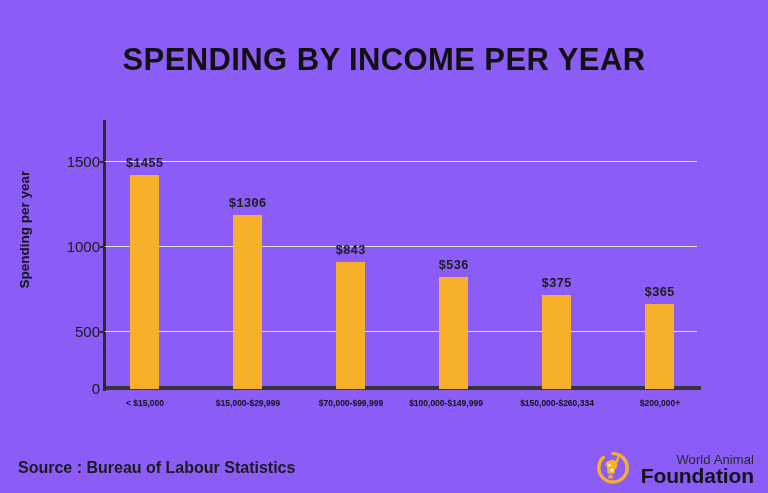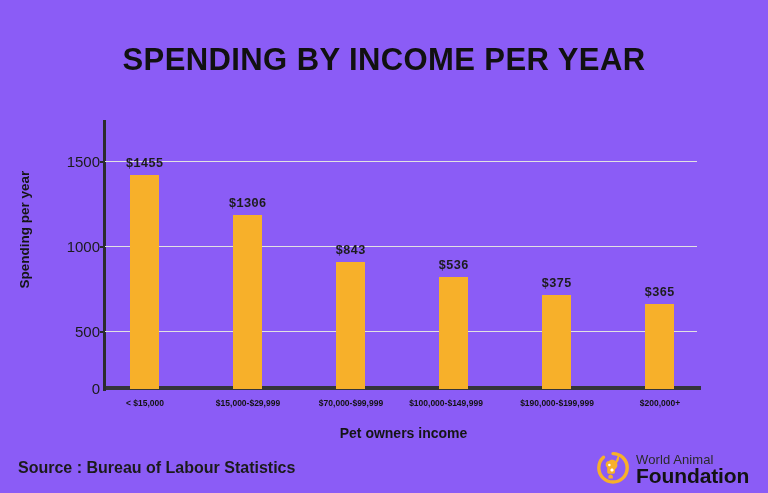--- a/index.html
+++ b/index.html
@@ -176,20 +176,21 @@
     left: 0;
     top: 1px;
     width: 34px;
     height: 34px;
   }
   #logo-text {
     position: absolute;
     left: 40px;
     top: 2px;
     width: 118px;
+    text-align: right;
   }
   #logo-line1 {
     font-size: 13px;
     font-weight: 400;
     color: #2a2a2a;
     line-height: 15px;
     letter-spacing: 0.1px;
   }
   #logo-line2 {
     font-size: 21px;
@@ -257,24 +258,23 @@
     <div class="bar-group" style="left:503px;">
       <div class="bar-value" style="bottom:89px;text-align:center;">$365</div>
       <div class="bar" style="height:85px;"></div>
     </div>
   </div>
 
   <div class="cat-label" style="left:75px;">&lt; $15,000</div>
   <div class="cat-label" style="left:178px;">$15,000-$29,999</div>
   <div class="cat-label" style="left:281px;">$70,000-$99,999</div>
   <div class="cat-label" style="left:368px;margin-left:8px;">$100,000-$149,999</div>
-  <div class="cat-label" style="left:487px;">$190,000-$199,999</div>
+  <div class="cat-label" style="left:487px;">$150,000-$260,334</div>
   <div class="cat-label" style="left:590px;">$200,000+</div>
 
-  <div id="x-axis-title">Pet owners income</div>
 
   <div id="source-note">Source : Bureau of Labour Statistics</div>
 
   <div id="logo">
     <div id="logo-mark">
       <svg width="34" height="34" viewBox="0 0 34 34" xmlns="http://www.w3.org/2000/svg">
         <path d="M17 2.6 C24.9 2.6 31.2 8.9 31.2 16.8 C31.2 24.7 24.9 31 17 31 C9.1 31 2.8 24.7 2.8 16.8 C2.8 12.6 4.6 8.8 7.5 6.2" fill="none" stroke="#f7b02a" stroke-width="3.4" stroke-linecap="round"></path>
         <path d="M22.4 3.2 C23.6 5.9 23.4 9.0 21.6 11.3 C20.4 12.8 18.6 13.6 16.8 13.6 L20.0 9.2 Z" fill="#f7b02a"></path>
         <path d="M12.4 10.2 C13.6 9.0 15.4 8.4 17.2 8.8 C19.6 9.3 21.3 11.3 21.4 13.7 C21.5 15.6 20.5 17.3 19.0 18.2 L19.0 21.0 C19.0 22.0 18.2 22.8 17.2 22.8 L13.0 22.8 C12.0 22.8 11.2 22.0 11.2 21.0 L11.2 16.6 C10.0 15.6 9.4 14.0 9.8 12.4 C10.0 11.5 10.6 10.7 11.4 10.2 Z" fill="#f7b02a"></path>
         <circle cx="13.4" cy="13.9" r="1.25" fill="#ffffff"></circle>

